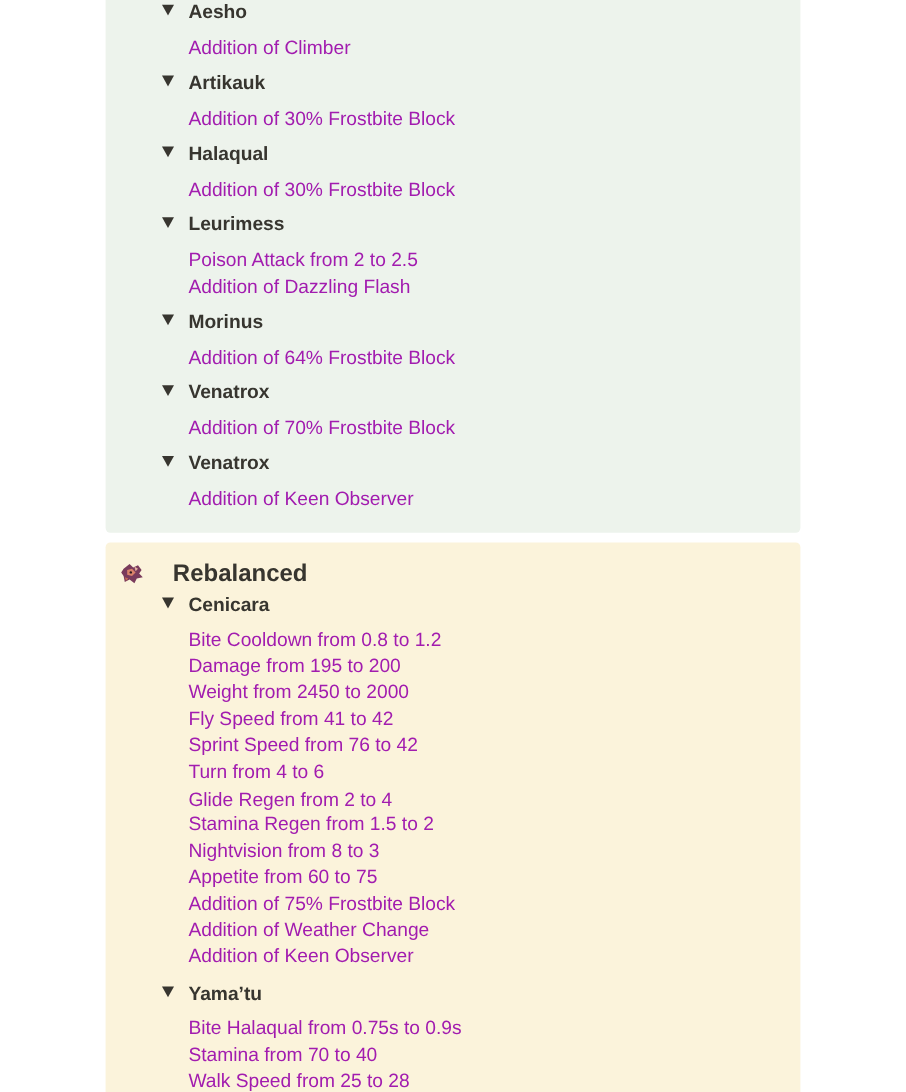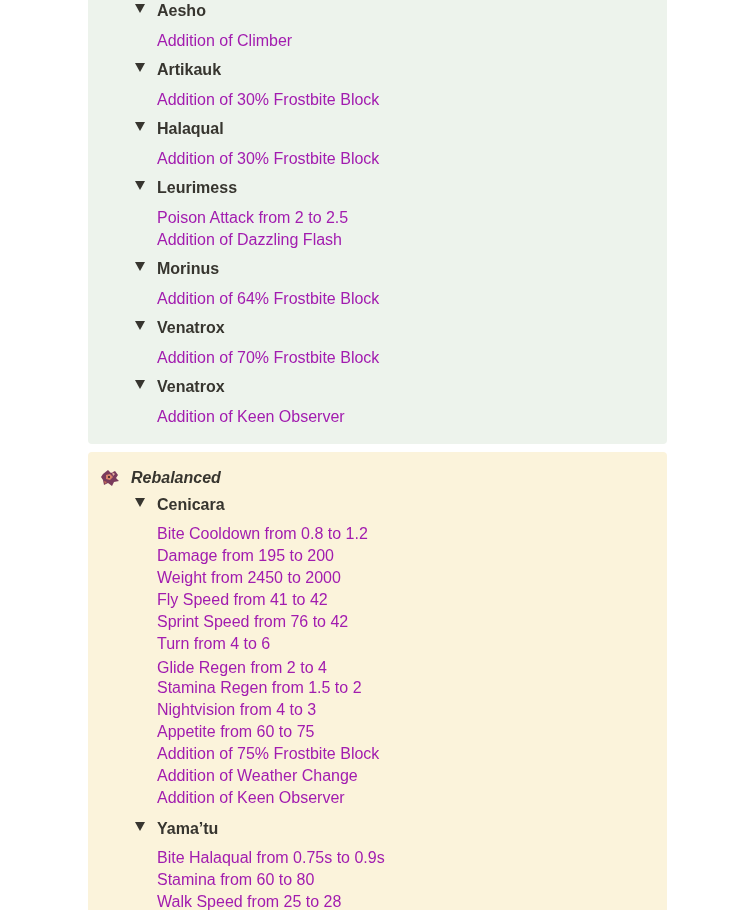--- a/index.html
+++ b/index.html
@@ -11,21 +11,21 @@
   .callout.yellow { top: 452px; height: 480px; background: #fbf3db; }
 
   .toggle { position: absolute; left: 0; width: 100%; }
   .tri { position: absolute; left: 47px; top: 4px; width: 0; height: 0;
          border-left: 5px solid transparent; border-right: 5px solid transparent;
          border-top: 9px solid #37352f; }
   .toggle-title { position: absolute; left: 69px; top: 0; font-weight: bold; font-size: 16px; line-height: 22px; white-space: nowrap; color: #37352f; }
   .line { position: absolute; left: 69px; font-size: 16px; line-height: 22px; white-space: nowrap; color: #a21caf; }
 
   .callout-icon { position: absolute; left: 12px; top: 16px; width: 20px; height: 20px; }
-  .callout-title { position: absolute; left: 43px; top: 15px; font-weight: bold; font-size: 16px; line-height: 22px; color: #37352f; font-style: italic; }
+  .callout-title { position: absolute; left: 56px; top: 15px; font-weight: bold; font-size: 20px; line-height: 22px; color: #37352f; }
 </style>
 </head>
 <body>
 
 <div class="callout green">
 
   <div class="toggle" style="top:8px">
     <span class="tri"></span>
     <span class="toggle-title">Aesho</span>
     <span class="line" style="top:30px">Addition of Climber</span>
@@ -77,27 +77,27 @@
     <span class="tri"></span>
     <span class="toggle-title">Cenicara</span>
     <span class="line" style="top:29px">Bite Cooldown from 0.8 to 1.2</span>
     <span class="line" style="top:51px">Damage from 195 to 200</span>
     <span class="line" style="top:73px">Weight from 2450 to 2000</span>
     <span class="line" style="top:95px">Fly Speed from 41 to 42</span>
     <span class="line" style="top:117px">Sprint Speed from 76 to 42</span>
     <span class="line" style="top:139px">Turn from 4 to 6</span>
     <span class="line" style="top:163px">Glide Regen from 2 to 4</span>
     <span class="line" style="top:183px">Stamina Regen from 1.5 to 2</span>
-    <span class="line" style="top:205px">Nightvision from 4 to 3</span>
+    <span class="line" style="top:205px">Nightvision from 8 to 3</span>
     <span class="line" style="top:227px">Appetite from 60 to 75</span>
     <span class="line" style="top:249px">Addition of 75% Frostbite Block</span>
     <span class="line" style="top:271px">Addition of Weather Change</span>
     <span class="line" style="top:293px">Addition of Keen Observer</span>
   </div>
 
   <div class="toggle" style="top:366px">
     <span class="tri"></span>
     <span class="toggle-title">Yama’tu</span>
     <span class="line" style="top:29px">Bite Halaqual from 0.75s to 0.9s</span>
-    <span class="line" style="top:51px">Stamina from 60 to 80</span>
+    <span class="line" style="top:51px">Stamina from 70 to 40</span>
     <span class="line" style="top:73px">Walk Speed from 25 to 28</span>
   </div>
 </div>
 
 </body></html>

